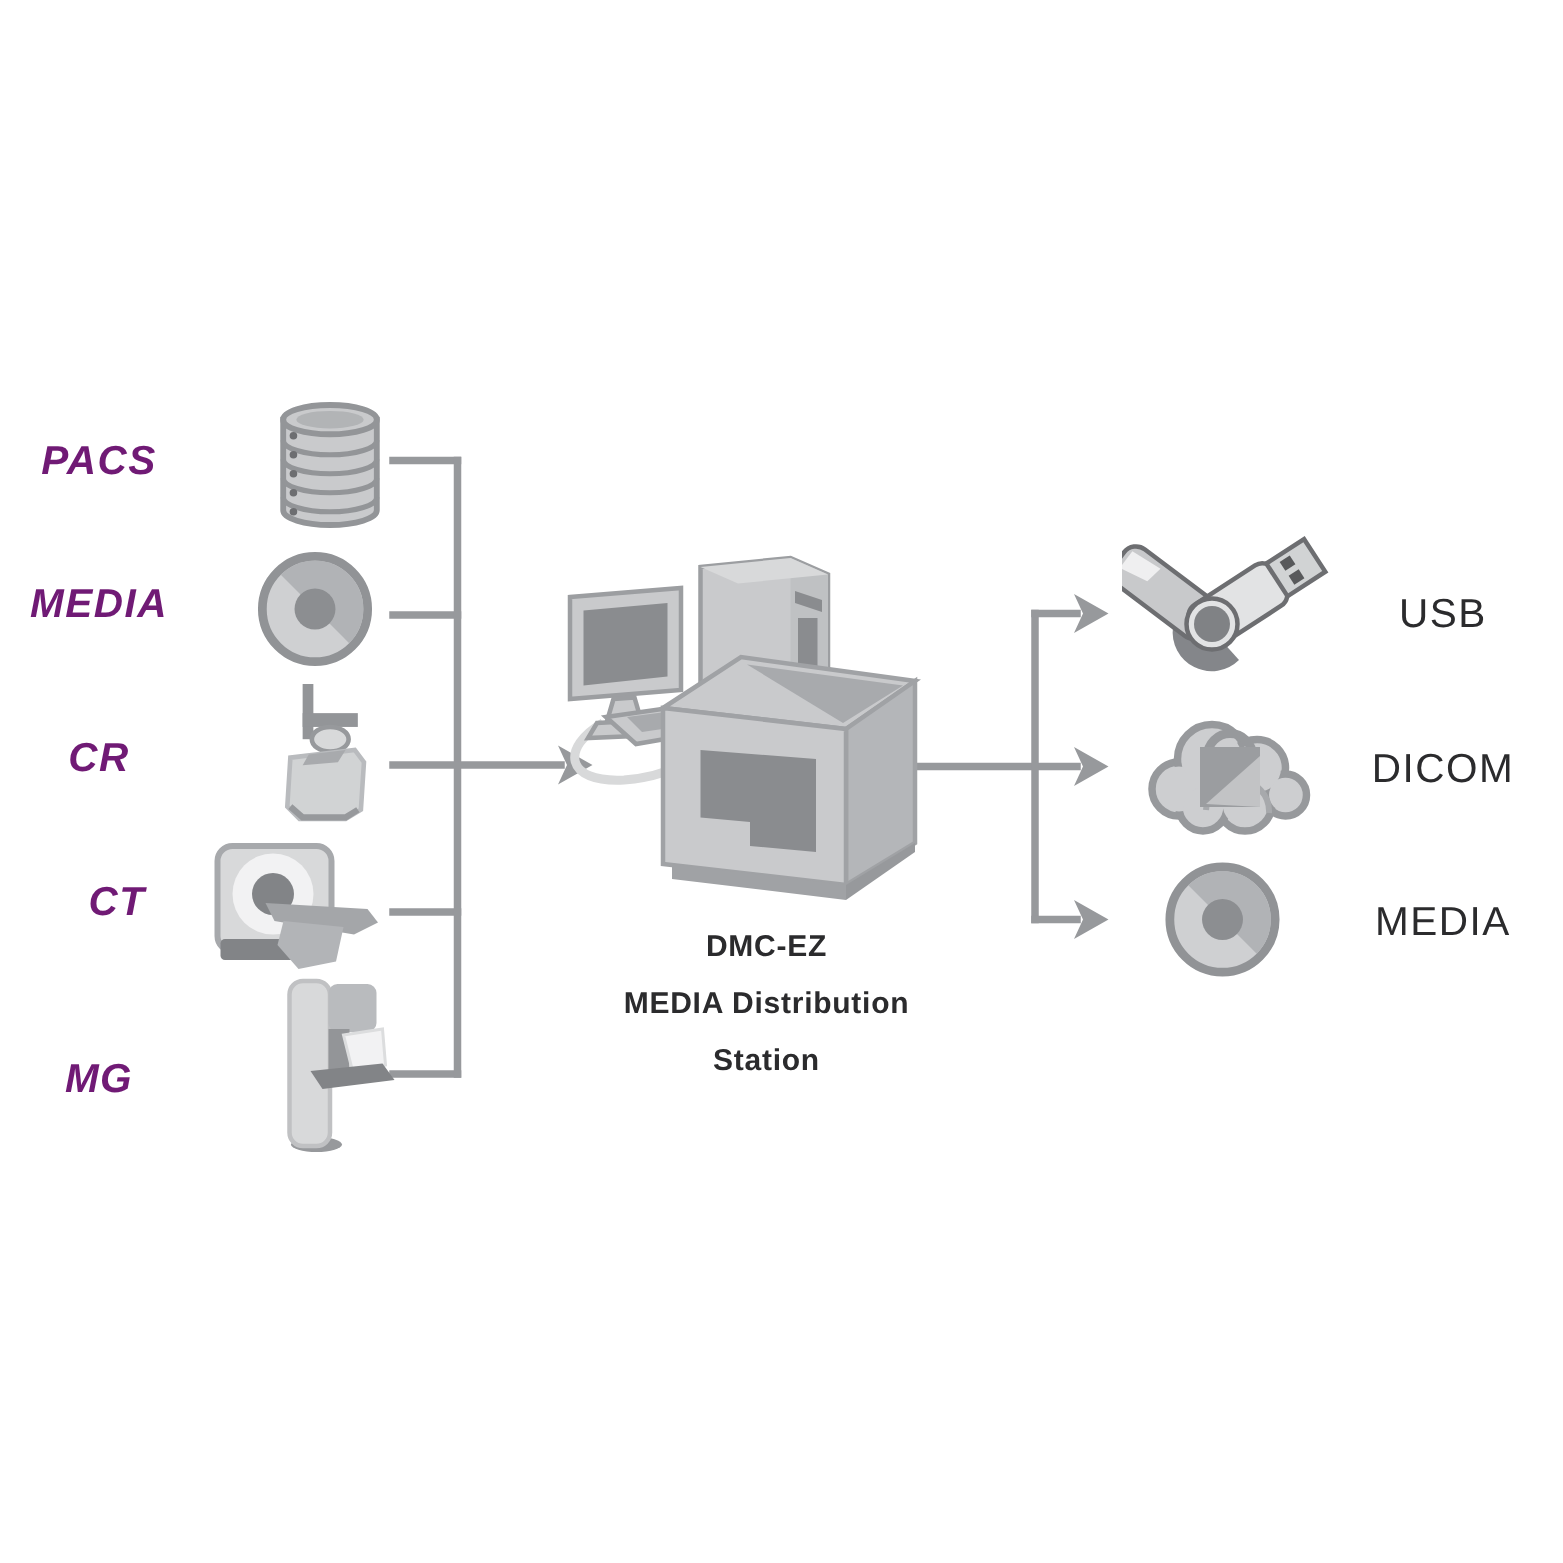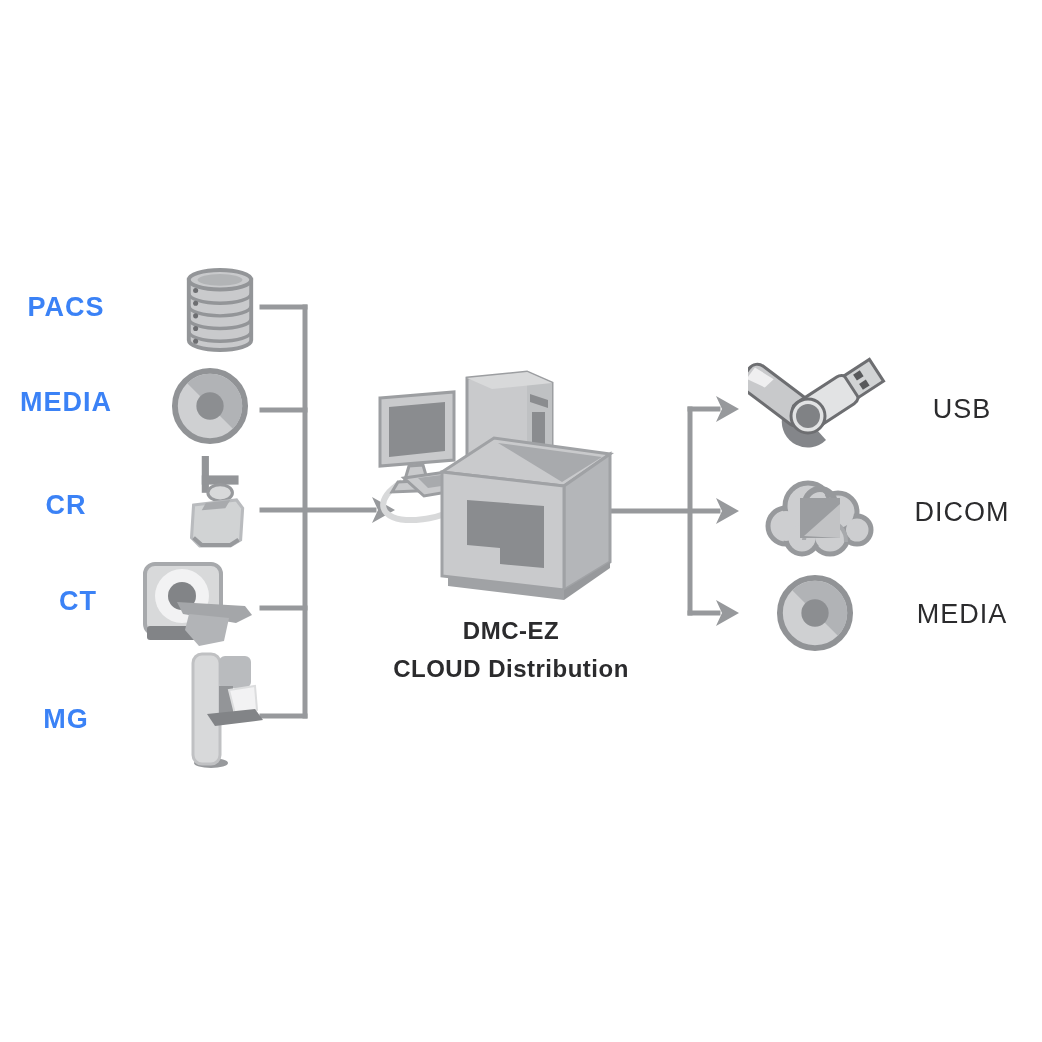--- a/index.html
+++ b/index.html
@@ -2,29 +2,29 @@
 <html><head>
 <meta charset="utf-8">
 <style>
   html,body{margin:0;padding:0;background:#ffffff;}
   #canvas{
     position:relative;width:1042px;height:1042px;background:#ffffff;overflow:hidden;
     font-family:"Liberation Sans","DejaVu Sans",sans-serif;
   }
   .lbl{
     position:absolute;width:132px;text-align:center;
-    font-weight:bold;font-size:27px;letter-spacing:1px;color:#3b82f6;
+    font-weight:bold;font-size:27px;letter-spacing:1px;color:#701a75;font-style:italic;
   }
   .lbl-right{position:absolute;width:124px;text-align:center;
     font-weight:normal;font-size:27px;letter-spacing:1px;color:#2b2b2d;}
   .icon{position:absolute;}
   .icon svg{display:block;width:100%;height:100%;}
   #station-title{
     position:absolute;left:330px;top:612px;width:362px;text-align:center;
-    font-weight:bold;font-size:24px;line-height:38px;letter-spacing:0.5px;color:#2b2b2d;
+    font-weight:bold;font-size:20px;line-height:38px;letter-spacing:0.5px;color:#2b2b2d;
   }
   #lines{position:absolute;left:0;top:0;width:1042px;height:1042px;}
 </style>
 </head>
 <body>
 
 <div id="canvas">
 
   <svg id="lines" viewBox="0 0 1042 1042">
     <g stroke="#97999c" stroke-width="5" fill="none" stroke-linecap="square">
@@ -140,21 +140,22 @@
       <polygon points="192,116 238,84 238,192 192,220" fill="#b4b6b9" stroke="#a0a2a5" stroke-width="3"></polygon>
       <polygon points="70,102 192,116 192,220 70,206" fill="#c9cacc" stroke="#a0a2a5" stroke-width="3"></polygon>
       <path d="M95,130 L172,136 L172,198 L128,194 L128,178 L95,175 Z" fill="#8a8c8f"></path>
       <polygon points="76,206 192,220 192,230 76,216" fill="#a0a2a5"></polygon>
       <polygon points="192,230 238,198 238,192 192,220" fill="#97999c"></polygon>
     </svg>
   </div>
 
   <div id="station-title">
     <div>DMC-EZ</div>
-    <div>CLOUD Distribution</div>
+    <div>MEDIA Distribution</div>
+    <div>Station</div>
   </div>
 
   <div class="icon" style="left:748px;top:356px;width:146px;height:102px">
     <svg viewBox="0 0 146 102">
 
       <path d="M34,62 a26,26 0 0 0 44,22 L60,64 Z" fill="#84868a"></path>
 
       <g transform="rotate(37 58 60)">
         <rect x="-16" y="46" width="76" height="30" rx="10" fill="#c8c9cb" stroke="#6d6e71" stroke-width="3"></rect>
         <polygon points="-12,52 10,50 8,62 -12,66" fill="#efeff0"></polygon>

